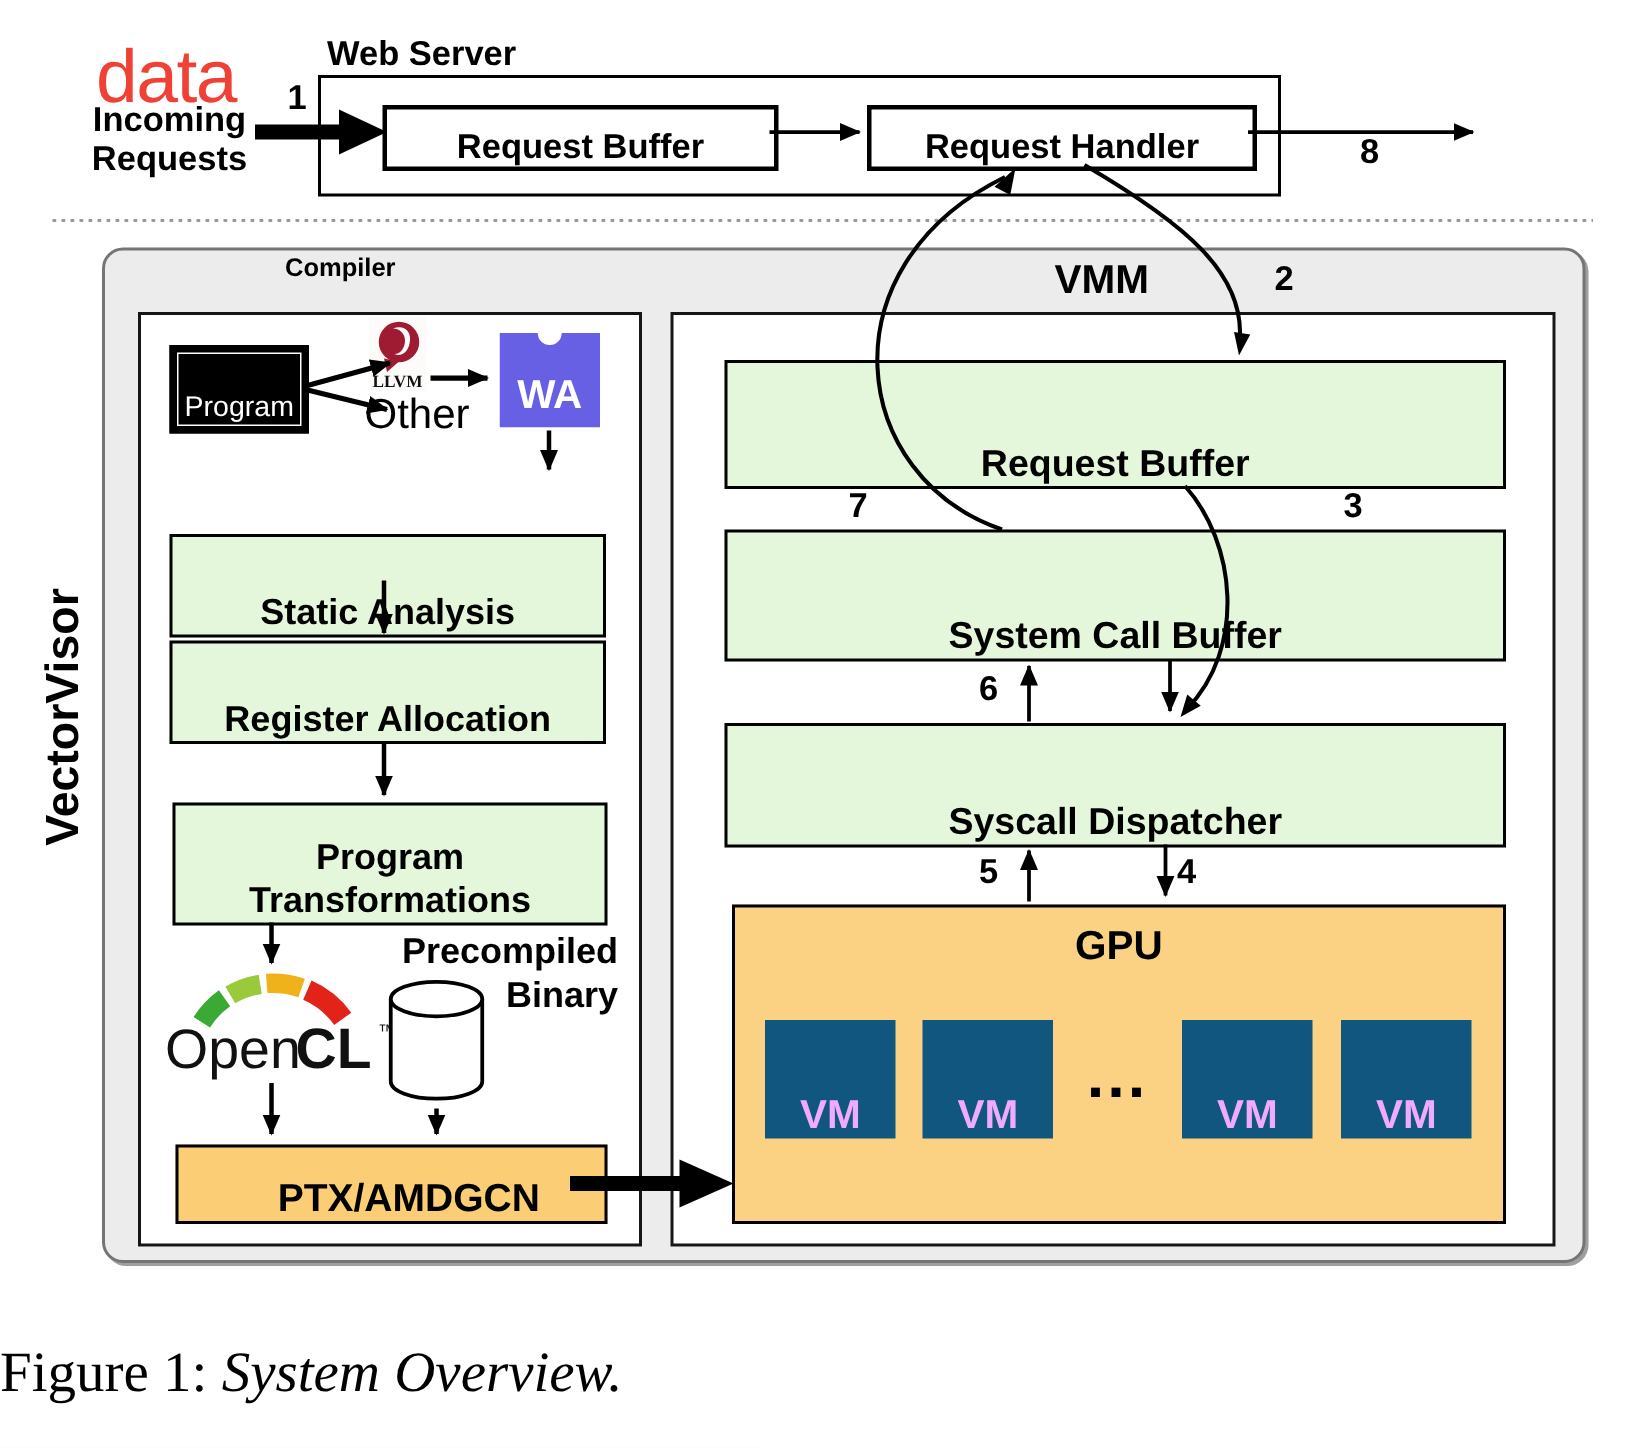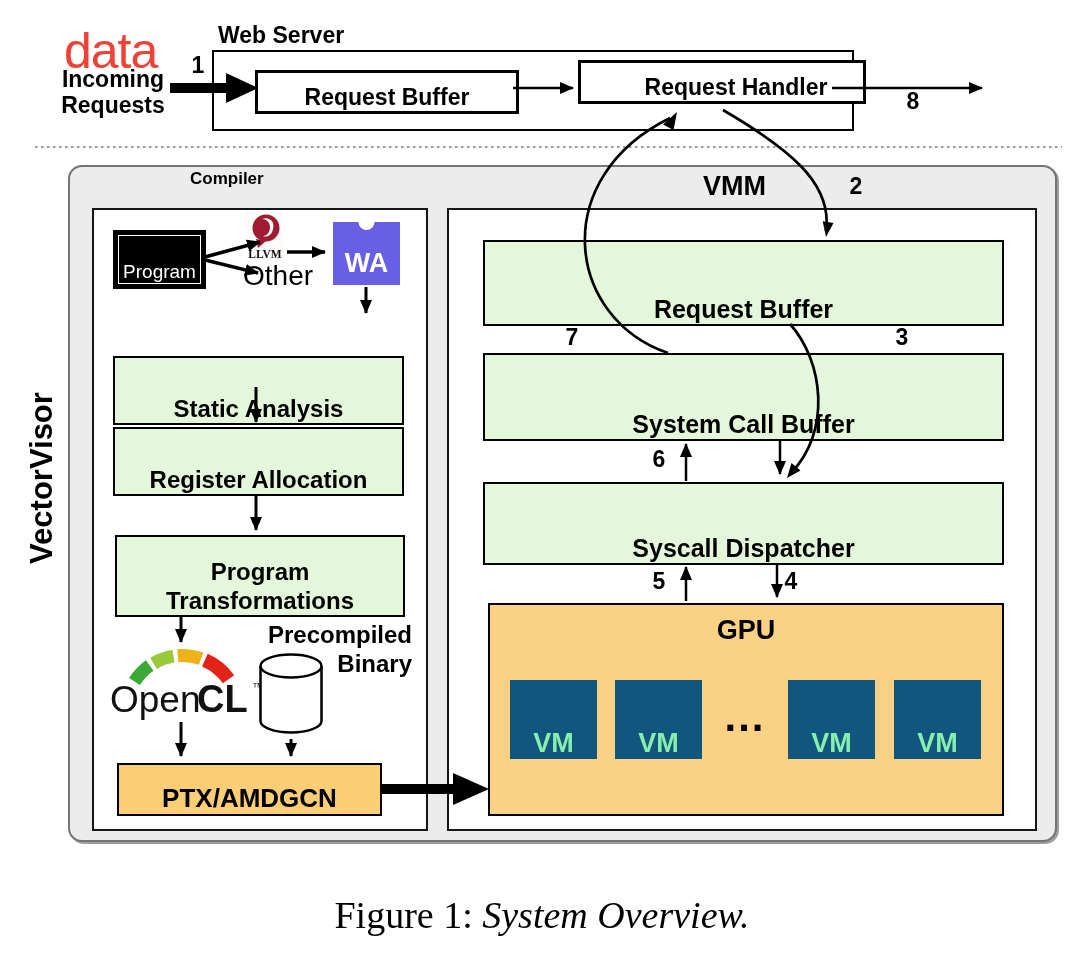--- a/index.html
+++ b/index.html
@@ -9,21 +9,21 @@
   .center{display:flex;align-items:flex-end;justify-content:center;text-align:center;}
   .prelines{white-space:pre-line;}
 
   
   .data-label{left:64px;top:22px;font-size:50px;letter-spacing:-1px;color:#ef4136;}
   .incoming{left:58px;top:66px;width:110px;font-size:23px;font-weight:bold;text-align:center;line-height:26px;}
   .ws-title{left:218px;top:22px;font-size:23px;font-weight:bold;}
   .ws-box{left:212px;top:50px;width:638px;height:77px;background:#fff;border:2px solid #000;}
   .io-box{background:#fff;border:3px solid #000;font-size:23px;font-weight:bold;}
   .req-buf-top{left:255px;top:70px;width:258px;height:38px;}
-  .req-hand-top{left:578px;top:60px;width:254px;height:38px;padding-left:28px;}
+  .req-hand-top{left:578px;top:70px;width:254px;height:38px;}
 
   
   .vv-box{left:68px;top:165px;width:985px;height:673px;background:#ececec;border:2px solid #757575;
           border-radius:14px;box-shadow:2px 2px 0 rgba(80,80,80,.55);}
   .vv-label{left:-56px;top:458px;width:200px;height:40px;text-align:center;font-size:31px;font-weight:bold;
             transform:rotate(-90deg);}
   .panel{background:#fff;border:2px solid #161616;}
   .compiler-panel{left:92px;top:208px;width:332px;height:619px;}
   .vmm-panel{left:447px;top:208px;width:586px;height:619px;}
   .compiler-title{left:190px;top:169px;font-size:17px;font-weight:bold;}
@@ -33,39 +33,39 @@
   .program-box{left:113px;top:230px;width:89px;height:55px;background:#000;border:2px solid #000;}
   .program-inner{position:absolute;left:3px;top:3px;right:3px;bottom:3px;border:1.5px solid #fff;
                  color:#fff;font-size:19px;}
   .other-label{left:243px;top:260px;font-size:28px;}
   .green-box{background:#e5f7da;border:2.5px solid #000;font-size:24px;font-weight:bold;line-height:29px;}
   .sa-box{left:113px;top:320px;width:287px;height:65px;margin-top:36px;}
   .ra-box{left:113px;top:427px;width:287px;height:65px;}
   .pt-box{left:115px;top:535px;width:286px;height:78px;}
   .precompiled{left:250px;top:620px;width:162px;text-align:right;font-size:24px;font-weight:bold;line-height:29px;}
   .orange-box{background:#fbce75;border:2.5px solid #000;font-size:26px;font-weight:bold;}
-  .ptx-box{left:117px;top:763px;width:261px;height:49px;}
+  .ptx-box{left:117px;top:763px;width:261px;height:49px;padding-left:23px;}
 
   
   .vmm-green{background:#e5f7da;border:2.5px solid #000;font-size:25px;font-weight:bold;}
   .vmm-rb{left:483px;top:240px;width:517px;height:82px;}
   .vmm-scb{left:483px;top:353px;width:517px;height:84px;}
   .vmm-sd{left:483px;top:482px;width:517px;height:79px;}
   .gpu-box{left:488px;top:603px;width:512px;height:209px;background:#fbd283;border:2.5px solid #000;}
   .gpu-title{position:absolute;left:0;top:10px;width:100%;text-align:center;font-size:27px;font-weight:bold;}
-  .vm-box{position:absolute;top:75px;width:87px;height:79px;background:#11567f;color:#86efac;
+  .vm-box{position:absolute;top:75px;width:87px;height:79px;background:#11567f;color:#f0abfc;
           font-size:27px;font-weight:bold;}
   .vm-dots{position:absolute;left:212px;top:72px;width:86px;height:79px;font-size:42px;font-weight:bold;
            letter-spacing:2px;display:flex;align-items:center;justify-content:center;}
 
   .num{position:absolute;transform:translate(-50%,-50%);font-size:23px;font-weight:bold;}
 
   .overlay{position:absolute;left:0;top:0;width:1084px;height:965px;pointer-events:none;z-index:9;}
 
-  .caption{left:0;top:893px;width:1084px;text-align:center;font-family:"Liberation Serif",serif;
+  .caption{left:0;top:893px;width:1084px;text-align:left;font-family:"Liberation Serif",serif;
            font-size:38px;}
   .caption .it{font-style:italic;}
 </style>
 </head>
 <body>
 
 <div class="canvas">
 
   <div class="abs data-label">data</div>
   <div class="abs incoming prelines">Incoming

